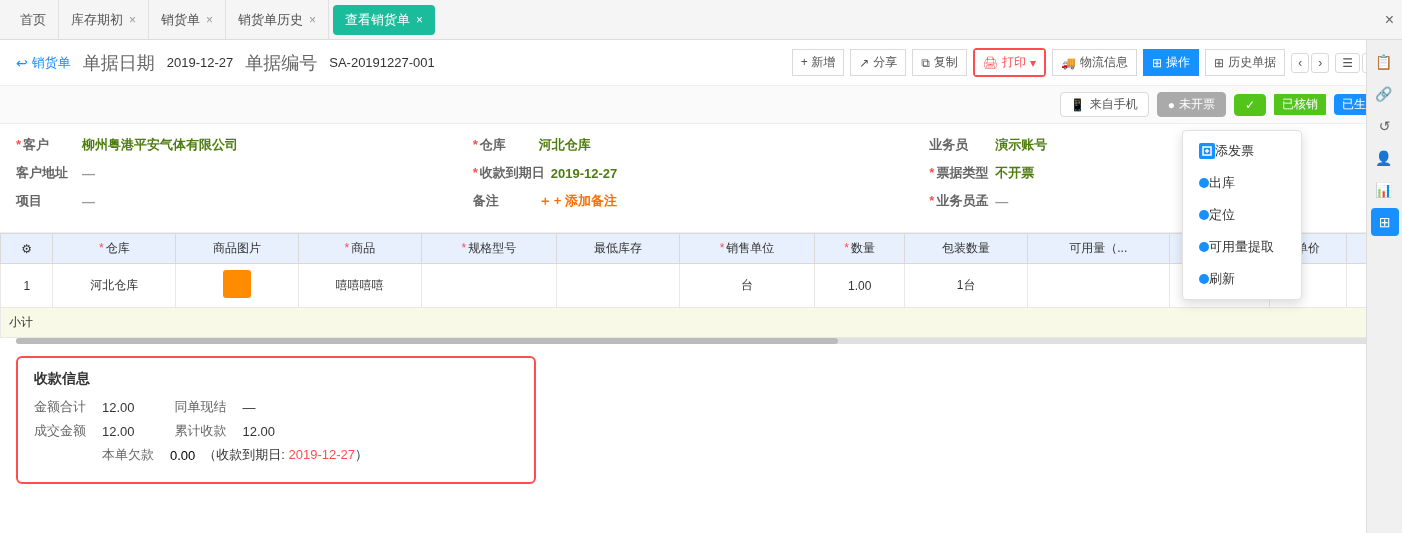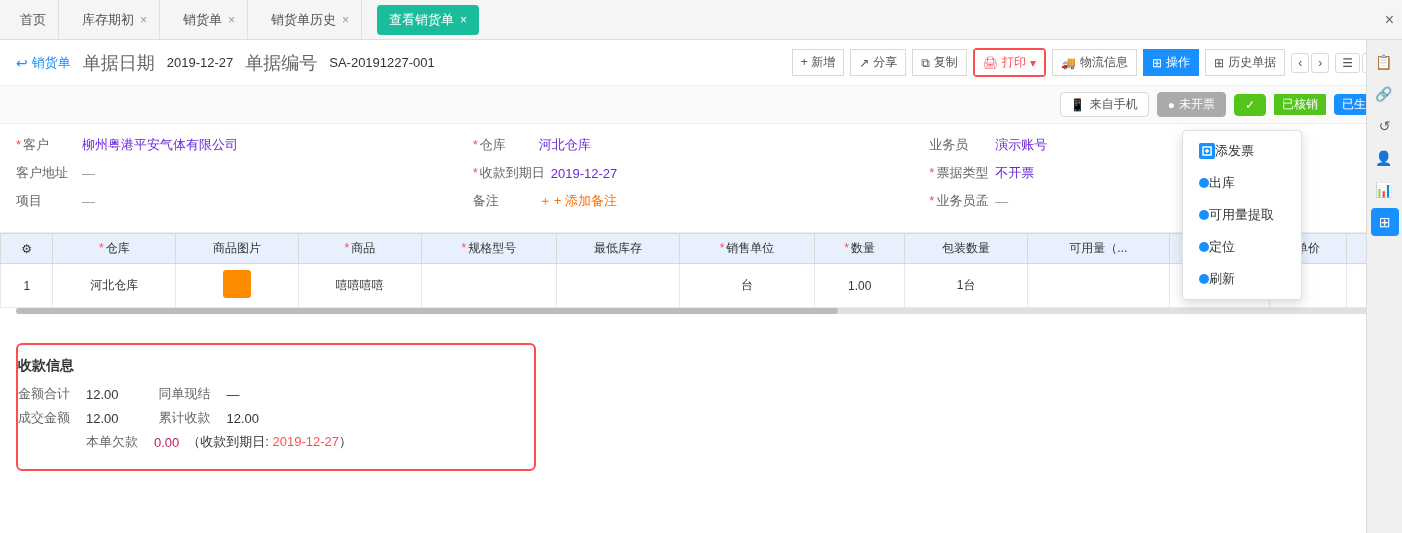--- a/index.html
+++ b/index.html
@@ -1,21 +1,21 @@
 <!DOCTYPE html>
 <html><head>
   <meta charset="utf-8">
   <style>
     * { box-sizing: border-box; margin: 0; padding: 0; }
     body { font-family: 'Microsoft YaHei', Arial, sans-serif; font-size: 13px; background: #f0f2f5; color: #333; }
 
     
     .tab-bar {
       display: flex; align-items: center; background: #f5f5f5; border-bottom: 1px solid #ddd;
-      padding: 0 8px; height: 40px; position: relative; gap: 11px;
+      padding: 0 8px; height: 40px; position: relative;
     }
     .tab {
       display: flex; align-items: center; padding: 0 12px; height: 40px;
       cursor: pointer; border-right: 1px solid #e0e0e0; font-size: 13px; color: #555;
       white-space: nowrap;
     }
     .tab.highlight { background: #1abc9c; color: #fff; border-radius: 4px; height: 30px; margin: 0 4px; border: none; }
     .tab .close-btn { margin-left: 6px; color: #999; cursor: pointer; font-size: 12px; }
     .tab.highlight .close-btn { color: #fff; }
     .tab-bar-close { margin-left: auto; cursor: pointer; font-size: 16px; color: #666; }
@@ -60,51 +60,51 @@
       display: flex; align-items: center; gap: 4px; padding: 3px 10px;
       border: 1px solid #d9d9d9; border-radius: 4px; cursor: pointer;
       font-size: 12px; color: #555; background: #fff;
     }
     .sub-btn.green-btn { background: #52c41a; color: #fff; border-color: #52c41a; }
     .sub-btn.gray-btn { background: #aaa; color: #fff; border-color: #aaa; }
 
     
     .form-section { padding: 12px 16px; border-bottom: 1px solid #eee; }
     .form-row { display: flex; align-items: center; margin-bottom: 10px; gap: 0; }
-    .field-group { display: flex; align-items: center; flex: 1; }
+    .field-group { display: flex; align-items: center; flex: 1; font-weight: bold; }
     .field-label { color: #666; font-size: 13px; white-space: nowrap; margin-right: 6px; min-width: 60px; }
     .field-label.required::before { content: '*'; color: #ff4d4f; margin-right: 2px; }
-    .field-value { color: #6d28d9; font-size: 13px; }
+    .field-value { color: #4d7c0f; font-size: 13px; }
     .field-dashed { color: #999; }
     .add-note-btn { color: #ff6f00; cursor: pointer; font-size: 13px; display: flex; align-items: center; gap: 2px; }
 
     
     .table-section { padding: 0 0 0 0; }
     .data-table { width: 100%; border-collapse: collapse; font-size: 12px; }
     .data-table th {
       background: #e8f0fe; border: 1px solid #d9d9d9; padding: 6px 8px;
       text-align: center; font-weight: normal; color: #333; white-space: nowrap;
     }
     .data-table th.required::before { content: '*'; color: #ff4d4f; margin-right: 2px; }
     .data-table td { border: 1px solid #e8e8e8; padding: 6px 8px; text-align: center; color: #333; }
     .data-table tr.subtotal td { background: #f9f9e8; }
     .product-img { width: 28px; height: 28px; background: #ff8c00; border-radius: 3px; display: inline-block; }
 
     
     .bottom-section { display: flex; padding: 12px 16px; gap: 16px; }
     .payment-info {
-      border: 2px solid #ff4d4f; border-radius: 6px; padding: 12px 0;
-      min-width: 520px; background: #fff; margin-top: 17px;
+      border: 2px solid #ff4d4f; border-radius: 6px; padding: 12px 16px;
+      min-width: 520px; background: #fff;
     }
     .payment-title { font-weight: bold; font-size: 14px; margin-bottom: 10px; }
     .payment-row { display: flex; align-items: center; margin-bottom: 6px; gap: 40px; }
     .payment-field { display: flex; align-items: center; gap: 8px; }
     .payment-label { color: #666; font-size: 13px; min-width: 60px; }
     .payment-value { color: #333; font-size: 13px; }
-    .payment-value.red { color: #be185d; }
+    .payment-value.red { color: #000000; }
 
     
     .dropdown-menu {
       position: absolute; top: 90px; right: 100px; background: #fff;
       border: 1px solid #e0e0e0; border-radius: 4px; box-shadow: 0 4px 12px rgba(0,0,0,0.15);
       z-index: 100; min-width: 120px; padding: 4px 0;
     }
     .dropdown-item {
       display: flex; align-items: center; padding: 7px 16px;
       cursor: pointer; font-size: 13px; color: #333;
@@ -299,20 +299,23 @@
             <td></td>
             <td></td>
             <td>台</td>
             <td>1.00</td>
             <td>1台</td>
             <td></td>
             <td>12.00</td>
             <td></td>
             <td>0.</td>
           </tr>
+          <tr class="subtotal">
+            <td colspan="13" style="text-align:left; padding-left:8px;">小计</td>
+          </tr>
         </tbody>
       </table>
 
       <div class="scrollbar-area">
         <div class="scrollbar-thumb"></div>
       </div>
     </div>
 
     <div class="bottom-section">
       <div class="payment-info">
@@ -357,25 +360,25 @@
             </svg>
         </div>
         <span>添发票</span>
       </div>
       <div class="dropdown-item">
         <div class="dropdown-icon-circle"></div>
         <span>出库</span>
       </div>
       <div class="dropdown-item">
         <div class="dropdown-icon-circle"></div>
+        <span>定位</span>
+      </div>
+      <div class="dropdown-item">
+        <div class="dropdown-icon-circle"></div>
         <span>可用量提取</span>
-      </div>
-      <div class="dropdown-item">
-        <div class="dropdown-icon-circle"></div>
-        <span>定位</span>
       </div>
       <div class="dropdown-item">
         <div class="dropdown-icon-circle"></div>
         <span>刷新</span>
       </div>
     </div>
 
     <div class="right-sidebar">
       <div class="sidebar-icon">📋</div>
       <div class="sidebar-icon">🔗</div>

